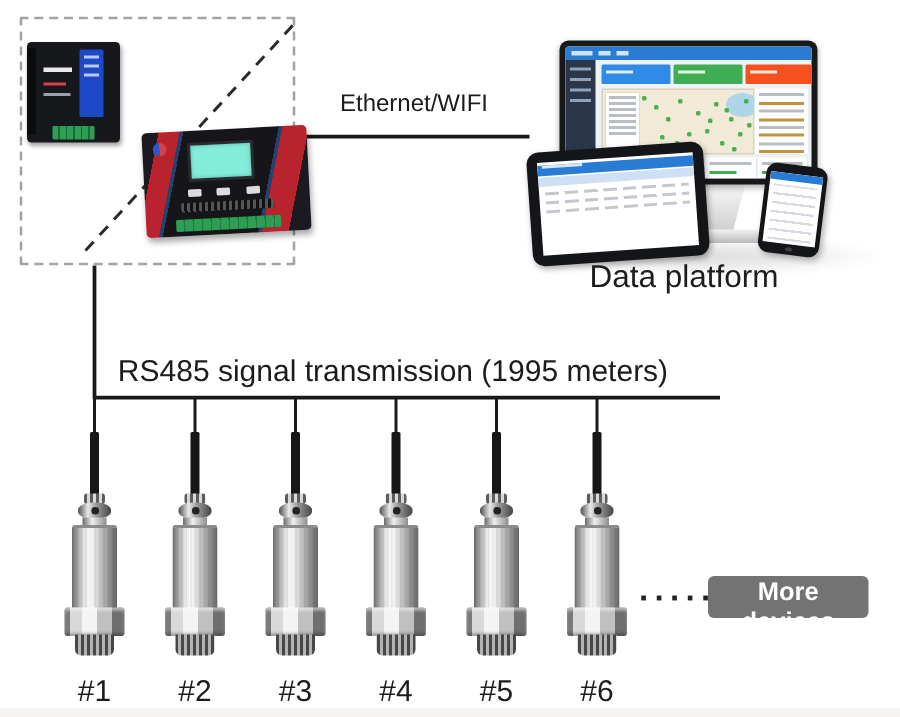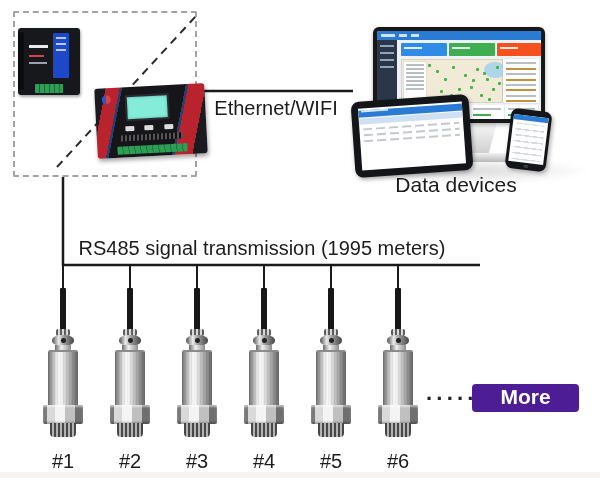--- a/index.html
+++ b/index.html
@@ -9,21 +9,21 @@
   svg.lines{position:absolute;left:0;top:0;width:600px;height:478px;pointer-events:none;}
 
   
   .dashed-box{position:absolute;left:13px;top:11px;width:184px;height:166px;
               border:2px dashed #a3a3a3;border-radius:2px;}
 
   
   .lbl{position:absolute;color:#1c1c1e;}
   .collector-label{left:74px;top:26px;width:92px;font-size:18px;line-height:1.12;}
   .host-label{left:35px;top:148px;width:145px;font-size:19px;text-align:center;}
-  .eth-label{left:195px;top:61px;width:162px;font-size:20px;text-align:center;margin-top:36px;}
+  .eth-label{left:195px;top:61px;width:162px;font-size:16px;text-align:center;}
   .plat-label{left:370px;top:173px;width:172px;font-size:21px;text-align:center;}
   .rs485-label{left:62px;top:237px;width:400px;font-size:20px;text-align:center;}
 
   
   .collector{position:absolute;left:18px;top:28px;width:62px;height:67px;}
   .col-body{position:absolute;inset:0;background:#17181c;border-radius:3px;
             box-shadow:1px 2px 3px rgba(0,0,0,.35);}
   .col-flange{position:absolute;left:0;top:4px;width:6px;height:58px;background:#0b0c0e;border-radius:2px;}
   .col-blue{position:absolute;left:56%;top:8%;width:26%;height:66%;background:#1d49c8;border-radius:1px;}
   .col-blue i{display:block;height:2px;margin:4px 3px 0;background:#cfe0ff;opacity:.85;}
@@ -129,21 +129,21 @@
           background:linear-gradient(90deg,#7a7a7a 0 10%,#d9d9d9 10% 30%,#f4f4f4 30% 55%,#c0c0c0 55% 80%,#6f6f6f 80%);
           box-shadow:inset 0 2px 2px rgba(255,255,255,.5),inset 0 -2px 2px rgba(0,0,0,.25);}
   .sn-tip{position:absolute;left:9px;top:135px;width:26px;height:14px;border-radius:0 0 4px 4px;
           background:repeating-linear-gradient(90deg,#474747 0 2px,#b3b3b3 2px 4px);}
   .sn-label{position:absolute;left:0;top:162px;width:100%;text-align:center;font-size:20px;color:#1c1c1e;}
 
   
   .more-dots{position:absolute;left:426px;top:386px;width:52px;font-size:22px;font-weight:bold;
              letter-spacing:3px;color:#222;}
   .more-btn{position:absolute;left:472px;top:384px;width:107px;height:28px;border:none;cursor:pointer;
-            background:#4c1d95;color:#fff;border-radius:4px;font-size:21px;font-weight:bold;
+            background:#737373;color:#fff;border-radius:4px;font-size:17px;font-weight:bold;
             font-family:"Liberation Sans",sans-serif;}
   .bottom-strip{position:absolute;left:0;bottom:0;width:100%;height:6px;background:#f6f3f3;}
 </style>
 </head>
 <body>
 
 <div class="stage">
 
   <svg class="lines" viewBox="0 0 600 478">
     <line x1="57" y1="167" x2="196" y2="16" stroke="#2a2a2a" stroke-width="2" stroke-dasharray="8 6"></line>
@@ -273,21 +273,21 @@
   </div>
 
   <div class="phone">
     <div class="ph-scr">
       <div class="ph-head"></div>
       <div class="ph-rows"></div>
     </div>
     <div class="ph-home"></div>
   </div>
 
-  <div class="lbl plat-label">Data devices</div>
+  <div class="lbl plat-label">Data platform</div>
 
   <div class="lbl rs485-label">RS485 signal transmission (1995 meters)</div>
 
   <div class="sensor" style="left:41px">
     <div class="sn-cable"></div>
     <div class="sn-cap"></div>
     <div class="sn-ring"></div>
     <div class="sn-collar"></div>
     <div class="sn-body"></div>
     <div class="sn-hex"></div>

